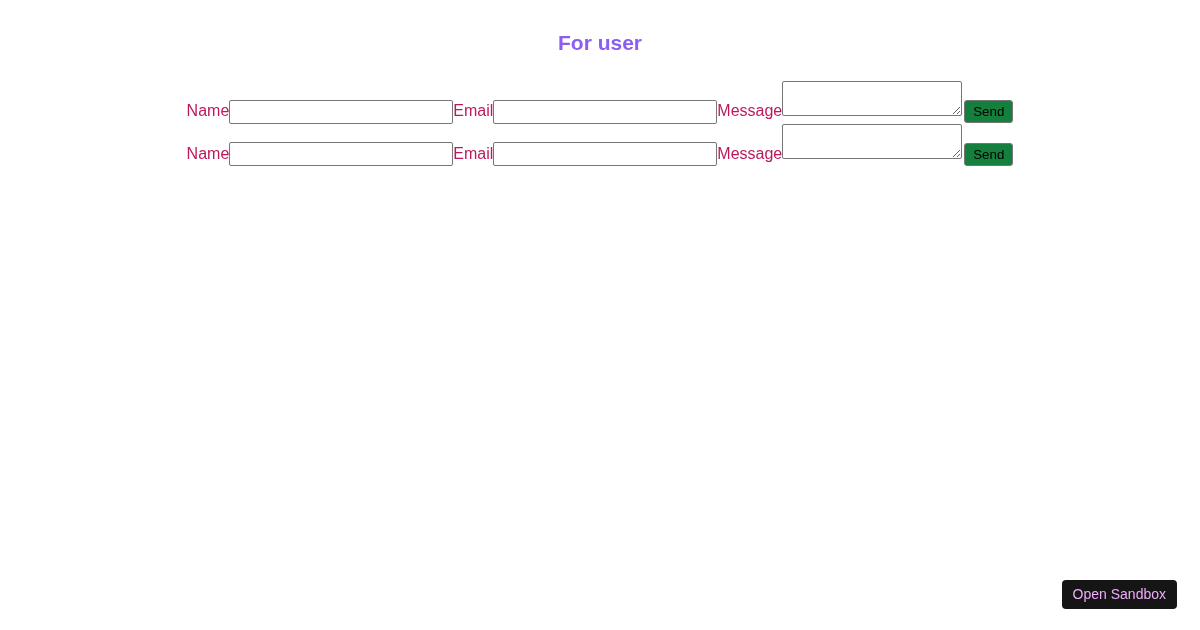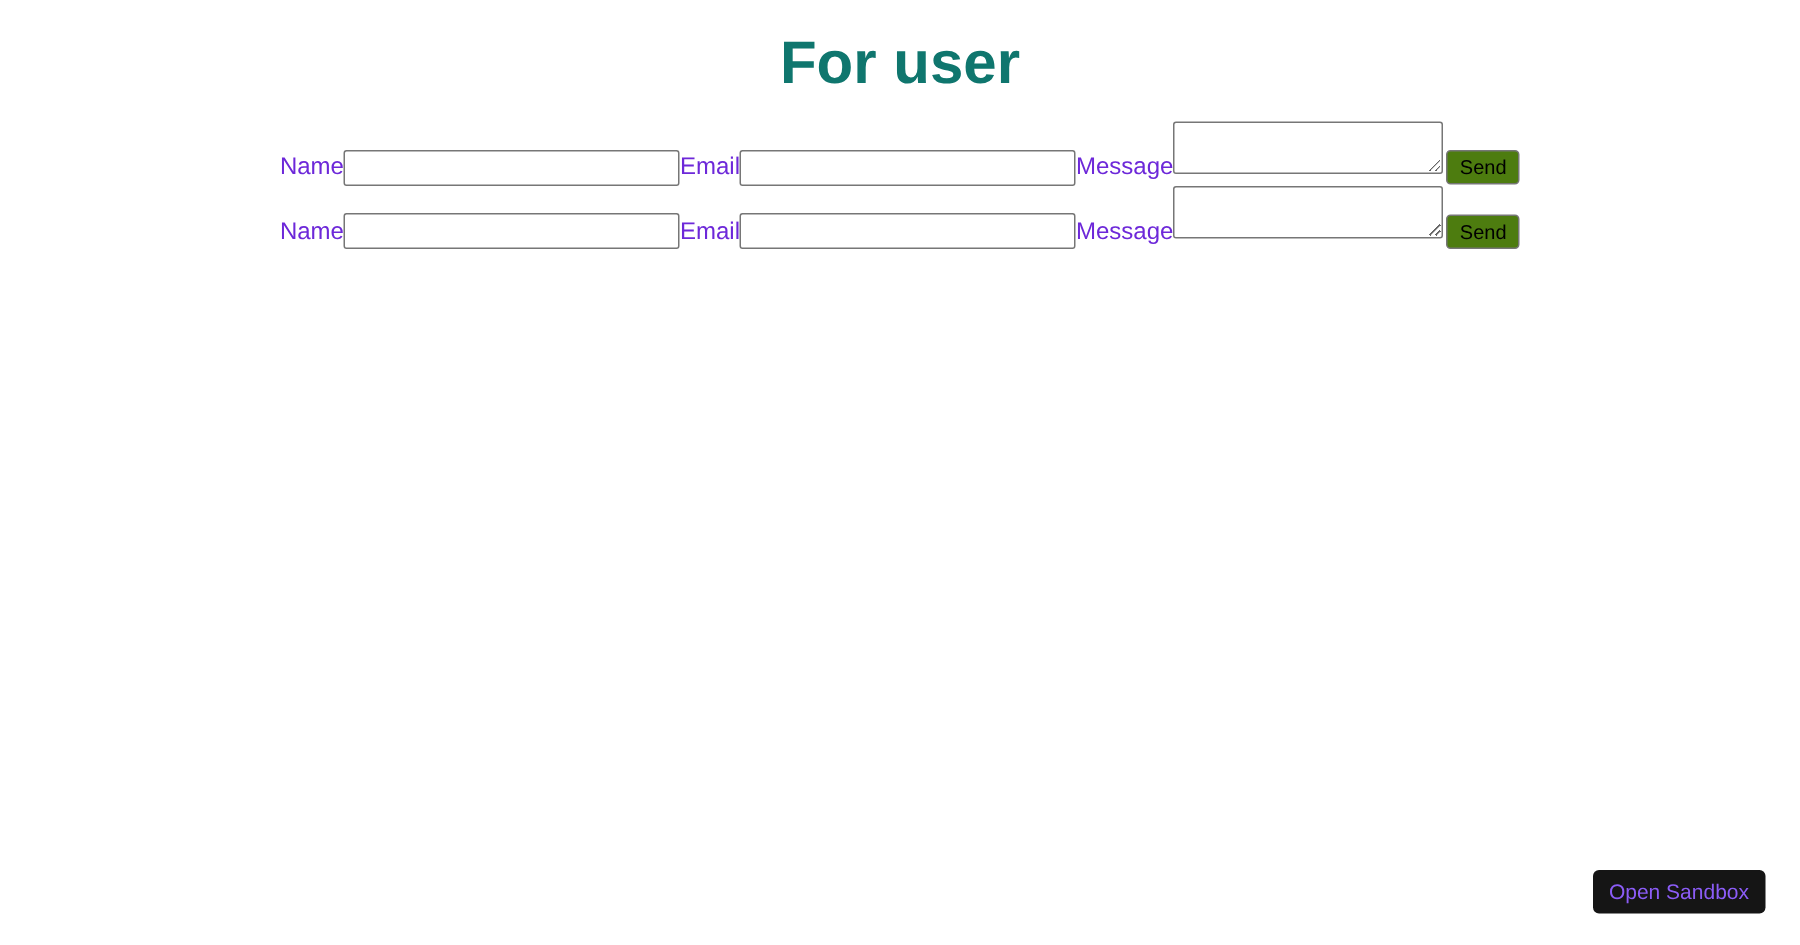--- a/index.html
+++ b/index.html
@@ -13,38 +13,38 @@
     background: #ffffff;
     color: #000000;
     font-family: "Liberation Sans", "DejaVu Sans", sans-serif;
   }
   .page {
     padding: 8px;
     text-align: center;
     overflow: hidden;
   }
   h1.section-heading {
-    font-size: 40px;
+    font-size: 21px;
     line-height: 37px;
     font-weight: bold;
     margin: 16px 0 20px 0;
-    color: #0f766e;
+    color: #8b5cf6;
   }
   section + section h1.section-heading {
     margin-top: 20px;
   }
   form.contact-row {
     margin: 0;
     padding: 0;
     display: block;
     white-space: nowrap;
   }
   label.field-label {
     font-size: 16px;
-    color: #6d28d9;
+    color: #be185d;
     vertical-align: baseline;
   }
   input.text-input {
     box-sizing: border-box;
     width: 224px;
     height: 24px;
     margin: 0;
     padding: 1px 2px;
     border: 1px solid #767676;
     border-radius: 2px;
@@ -68,36 +68,36 @@
     resize: both;
     overflow: auto;
   }
   button.send-button {
     box-sizing: border-box;
     height: 23px;
     margin: 0 0 0 2px;
     padding: 2px 8px;
     border: 1px solid #767676;
     border-radius: 3px;
-    background: #4d7c0f;
+    background: #15803d;
     color: #000000;
     font-family: inherit;
     font-size: 13.333px;
     vertical-align: baseline;
     cursor: pointer;
   }
   button.open-sandbox-button {
     position: fixed;
     right: 23px;
     bottom: 21px;
     padding: 6px 11px;
     border: none;
     border-radius: 4px;
     background: #151515;
-    color: #8b5cf6;
+    color: #f0abfc;
     font-family: inherit;
     font-size: 14px;
     line-height: 17px;
     cursor: pointer;
   }
 </style>
 </head>
 <body>
 
 <div class="page">

